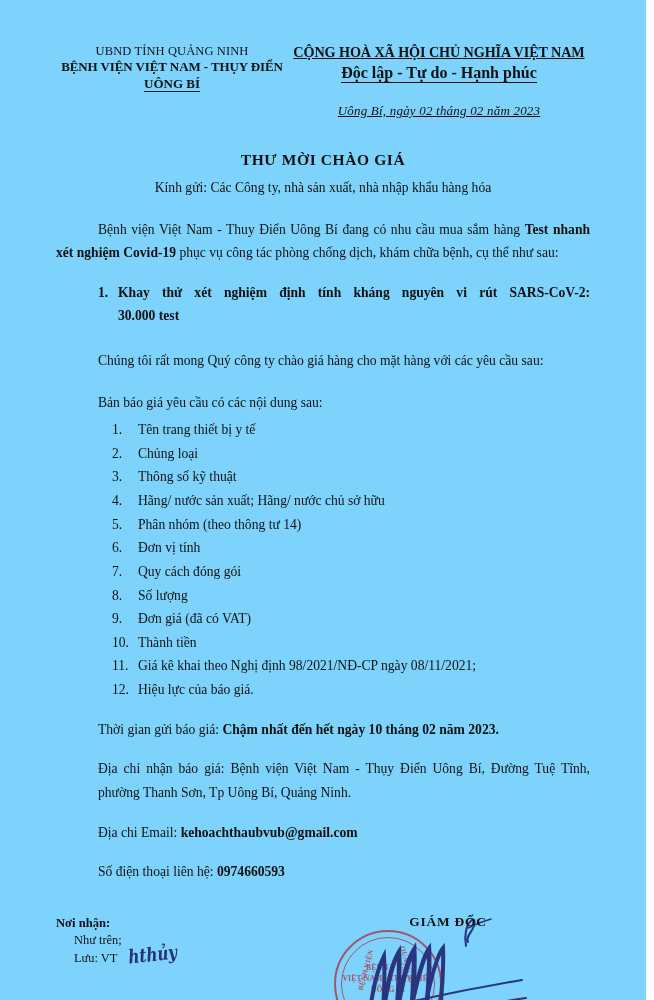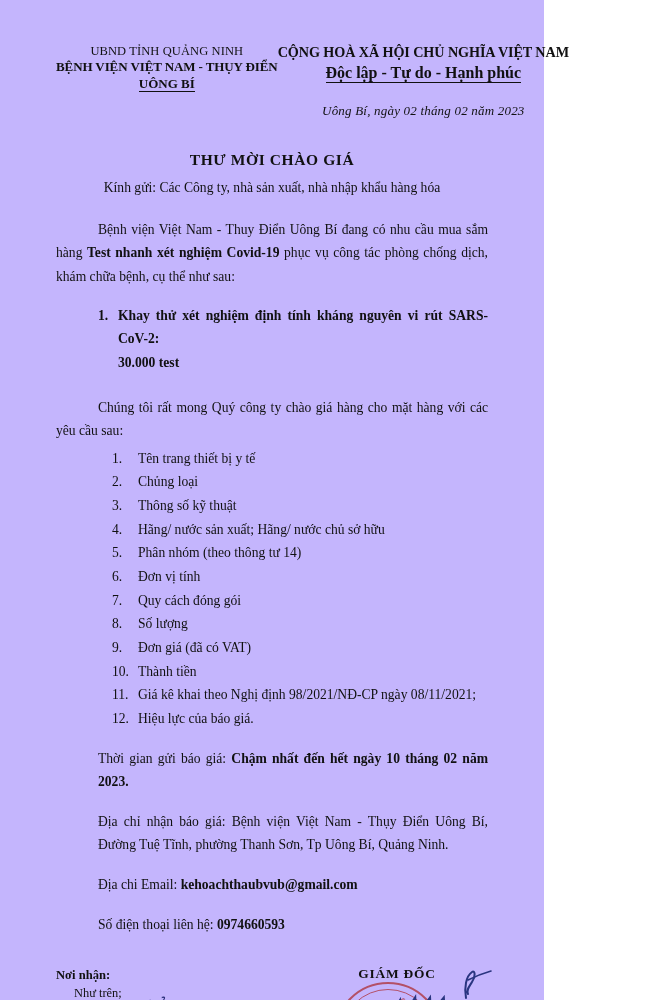--- a/index.html
+++ b/index.html
@@ -11,42 +11,43 @@
     width: 654px;
     height: 1000px;
     overflow: hidden;
     font-family: "Liberation Serif", "DejaVu Serif", serif;
     color: #111111;
     position: relative;
   }
 
   .page {
     position: relative;
-    width: 544px;
+    width: 646px;
     height: 1000px;
     box-sizing: border-box;
     padding: 0 56px;
-    background: #c4b5fd;
+    background: #7dd3fc;
   }
 
   
   .header {
     display: flex;
     align-items: flex-start;
     padding-top: 44px;
   }
   .hdr-left {
     width: 232px;
     text-align: center;
     line-height: 1.18;
   }
   .hdr-right {
     flex: 1;
     text-align: center;
     line-height: 1.2;
+    text-decoration: underline;
   }
   .org-line1 {
     font-size: 12.5px;
     letter-spacing: 0.1px;
   }
   .org-line2 {
     font-size: 13px;
     font-weight: bold;
     letter-spacing: -0.1px;
     white-space: nowrap;
@@ -320,20 +321,21 @@
   <div class="spec-item">
     <div class="spec-num">1.</div>
     <div class="spec-body">
       <span class="l1">Khay thử xét nghiệm định tính kháng nguyên vi rút SARS-CoV-2:</span>
       <span>30.000 test</span>
     </div>
   </div>
 
   <div class="body-text indent">Chúng tôi rất mong Quý công ty chào giá hàng cho mặt hàng với các yêu cầu sau:</div>
 
+  <div class="lead-line">Bản báo giá yêu cầu có các nội dung sau:</div>
 
   <ol class="req-list">
     <li><span class="num">1.</span><span>Tên trang thiết bị y tế</span></li>
     <li><span class="num">2.</span><span>Chủng loại</span></li>
     <li><span class="num">3.</span><span>Thông số kỹ thuật</span></li>
     <li><span class="num">4.</span><span>Hãng/ nước sản xuất; Hãng/ nước chủ sở hữu</span></li>
     <li><span class="num">5.</span><span>Phân nhóm (theo thông tư 14)</span></li>
     <li><span class="num">6.</span><span>Đơn vị tính</span></li>
     <li><span class="num">7.</span><span>Quy cách đóng gói</span></li>
     <li><span class="num">8.</span><span>Số lượng</span></li>

